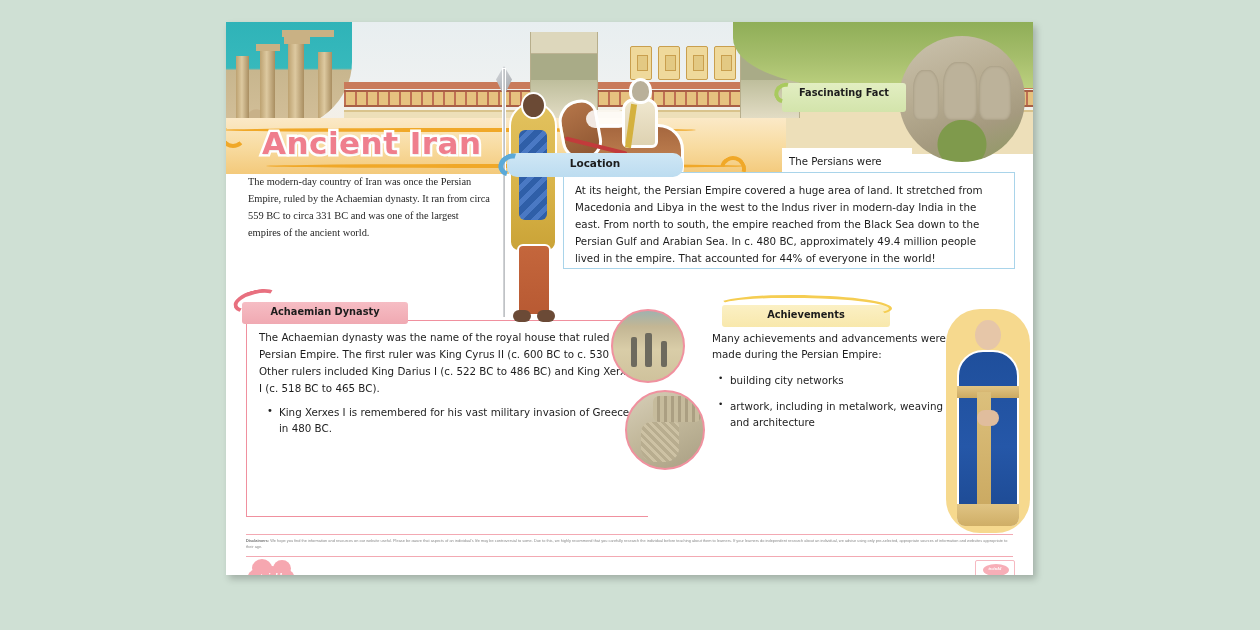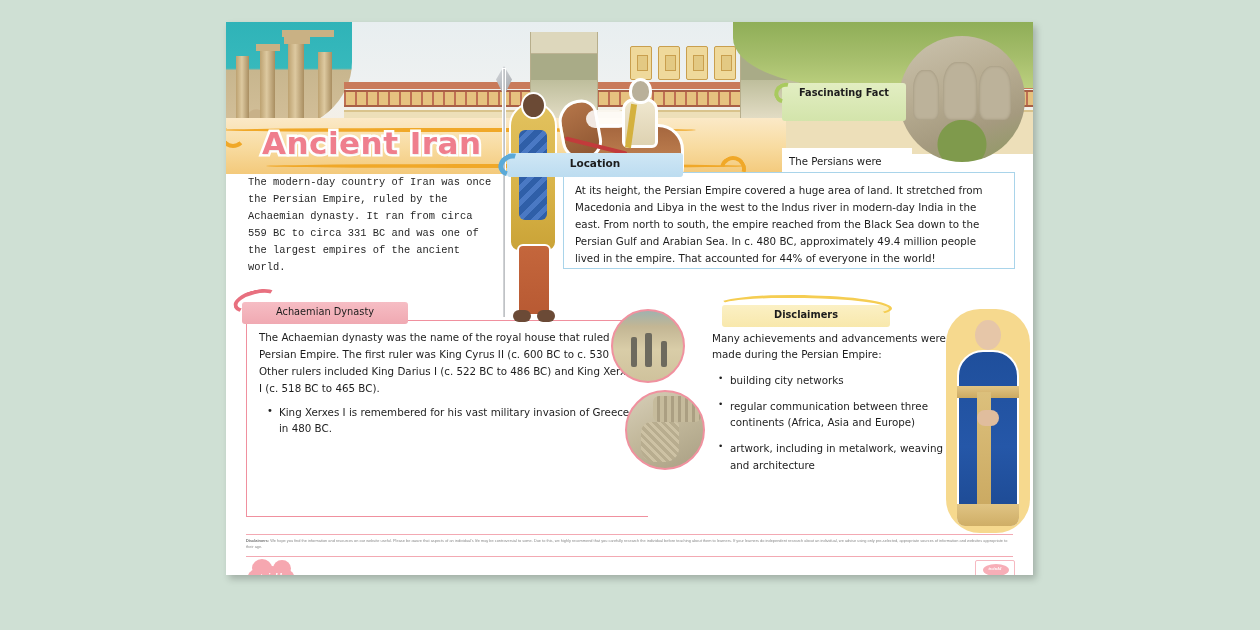--- a/index.html
+++ b/index.html
@@ -170,58 +170,58 @@
       background:#e6c6a8; border-radius:50%;}
   .w-hair{ position:absolute; left:18px; top:0; width:38px; height:60px;
       background:#4a3524; border-radius:20px 20px 14px 14px; z-index:-1;}
   .w-hands{ position:absolute; left:26px; top:96px; width:22px; height:16px;
       background:#e0bd9d; border-radius:8px;}
   .w-hem{ position:absolute; left:6px; top:190px; width:62px; height:22px;
       background:linear-gradient(180deg,#e0c484,#cfae66); border-radius:0 0 8px 8px;}
 
   
   .panel-text{
-    font-family:Liberation Mono, monospace;
+    font-family:Liberation Serif, serif;
     color:#262626; font-size:10.4px; line-height:1.62;
   }
 
   
   #intro{
     position:absolute; left:22px; top:152px; width:245px;
     font-size:10.4px; line-height:1.63; color:#262626;
   }
 
   
   .sec-box{ position:absolute; background:#fff; }
 
   
   #loc-tab{
     position:absolute; left:281px; top:131px; width:176px; height:24px;
     background:linear-gradient(180deg,#cfe7f5,#bcdcf0);
-    border-radius:3px; z-index:8;
+    border-radius:10px; z-index:8;
   }
   #loc-tab .swoosh{
     position:absolute; left:-9px; top:1px; width:26px; height:22px;
     border:5px solid #5aa9d8; border-radius:50%;
     border-right-color:transparent; border-bottom-color:transparent;
     transform:rotate(-28deg);
   }
   #loc-tab .lbl{
     position:absolute; left:0; top:4px; width:100%; text-align:center;
     font-size:10.5px; font-weight:bold; color:#1c1c1c;
   }
   #loc-box{
     left:337px; top:150px; width:452px; height:97px;
     border:1.4px solid #a9d4ea; padding:9px 11px; z-index:6;
   }
   #loc-box .body{ font-size:10.3px; line-height:1.64; color:#1d1d1d; }
 
   
   #fact-tab{
-    position:absolute; left:556px; top:61px; width:124px; height:38px;
+    position:absolute; left:556px; top:61px; width:124px; height:29px;
     background:linear-gradient(180deg,#e2eec2,#d3e4ab); border-radius:3px; z-index:8;
   }
   #fact-tab .swoosh{
     position:absolute; left:-8px; top:0; width:22px; height:20px;
     border:4px solid #a9ca5e; border-radius:50%;
     border-right-color:transparent; border-bottom-color:transparent;
     transform:rotate(-30deg);
   }
   #fact-tab .lbl{
     position:absolute; left:0; top:4px; width:100%; text-align:center;
@@ -239,21 +239,21 @@
     background:linear-gradient(180deg,#f6bdc4,#f0a9b2); border-radius:3px; z-index:8;
   }
   #dyn-tab .swoosh{
     position:absolute; left:-9px; top:-12px; width:46px; height:22px;
     border:4px solid #e8707f; border-radius:50%;
     border-right-color:transparent; border-bottom-color:transparent;
     transform:rotate(-14deg);
   }
   #dyn-tab .lbl{
     position:absolute; left:0; top:4px; width:100%; text-align:center;
-    font-size:9.8px; font-weight:normal; color:#1c1c1c;
+    font-size:9.8px; font-weight:bold; color:#1c1c1c;
   }
   #dyn-box{
     left:20px; top:298px; width:402px; height:197px;
     border-left:1.4px solid #f0909e; border-bottom:1.4px solid #f0909e;
     border-top:1.4px solid #f0909e;
     padding:8px 10px 8px 12px; z-index:5;
   }
   #dyn-box .body{ font-size:10.3px; line-height:1.64; color:#1d1d1d; }
   #dyn-box .body p{ margin-bottom:7px; }
   #dyn-box ul{ list-style:none; margin:0 0 7px 0; }
@@ -502,28 +502,27 @@
     <div class="pillar" style="left:32px;top:22px;width:7px;height:34px;"></div>
     <div class="pillar" style="left:48px;top:30px;width:6px;height:26px;"></div>
   </div>
   <div class="circ" id="circ-carve">
     <div class="cap"></div>
     <div class="beard"></div>
   </div>
 
   <div id="ach-tab">
     <div class="swoosh"></div>
-    <div class="lbl">Disclaimers</div>
+    <div class="lbl">Achievements</div>
   </div>
   <div class="sec-box" id="ach-box">
     <div class="body">
       <div class="lead">Many achievements and advancements were made during the Persian Empire:</div>
       <ul>
         <li>building city networks</li>
-        <li>regular communication between three continents (Africa, Asia and Europe)</li>
         <li>artwork, including in metalwork, weaving and architecture</li>
       </ul>
     </div>
   </div>
 
   <div id="rule"></div>
   <div id="disclaimer"><b>Disclaimers:</b> <span>We hope you find the information and resources on our website useful. Please be aware that aspects of an individual's life may be controversial to some. Due to this, we highly recommend that you carefully research the individual before teaching about them to learners. If your learners do independent research about an individual, we advise using only pre-selected, appropriate sources of information and websites appropriate to their age.</span></div>
   <div id="rule2"></div>
 
   <div id="twinkl-logo">

